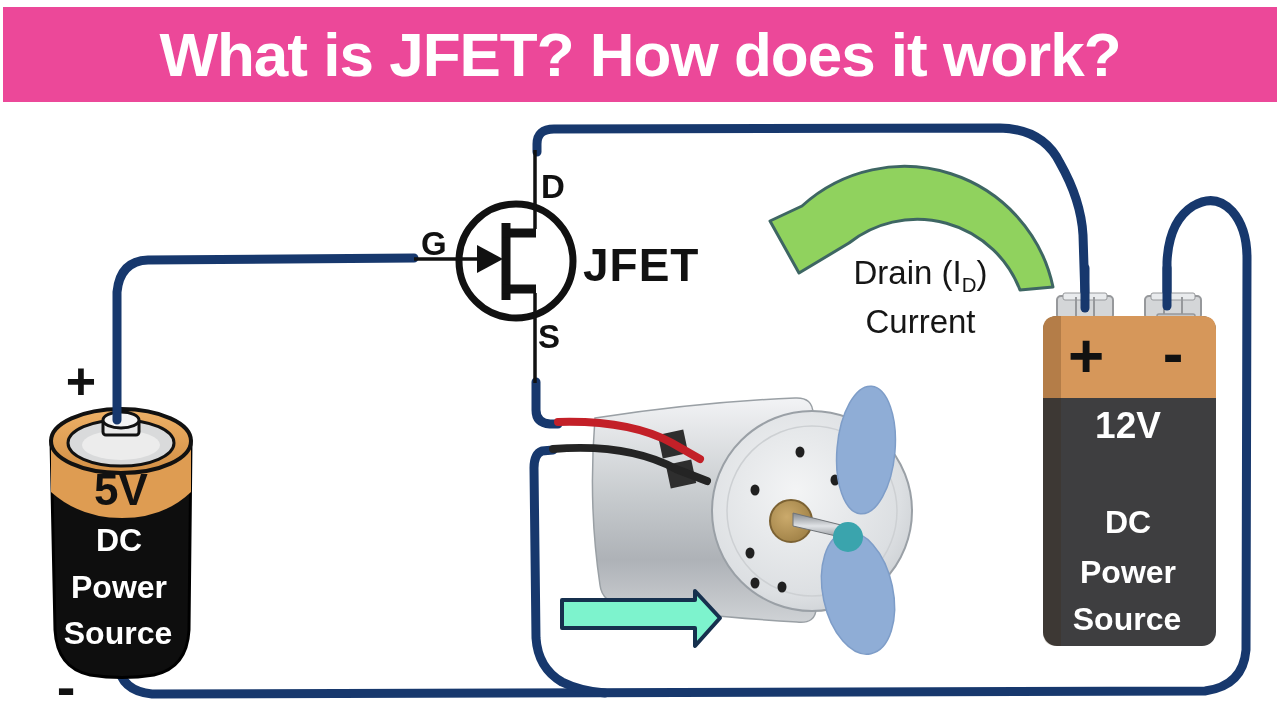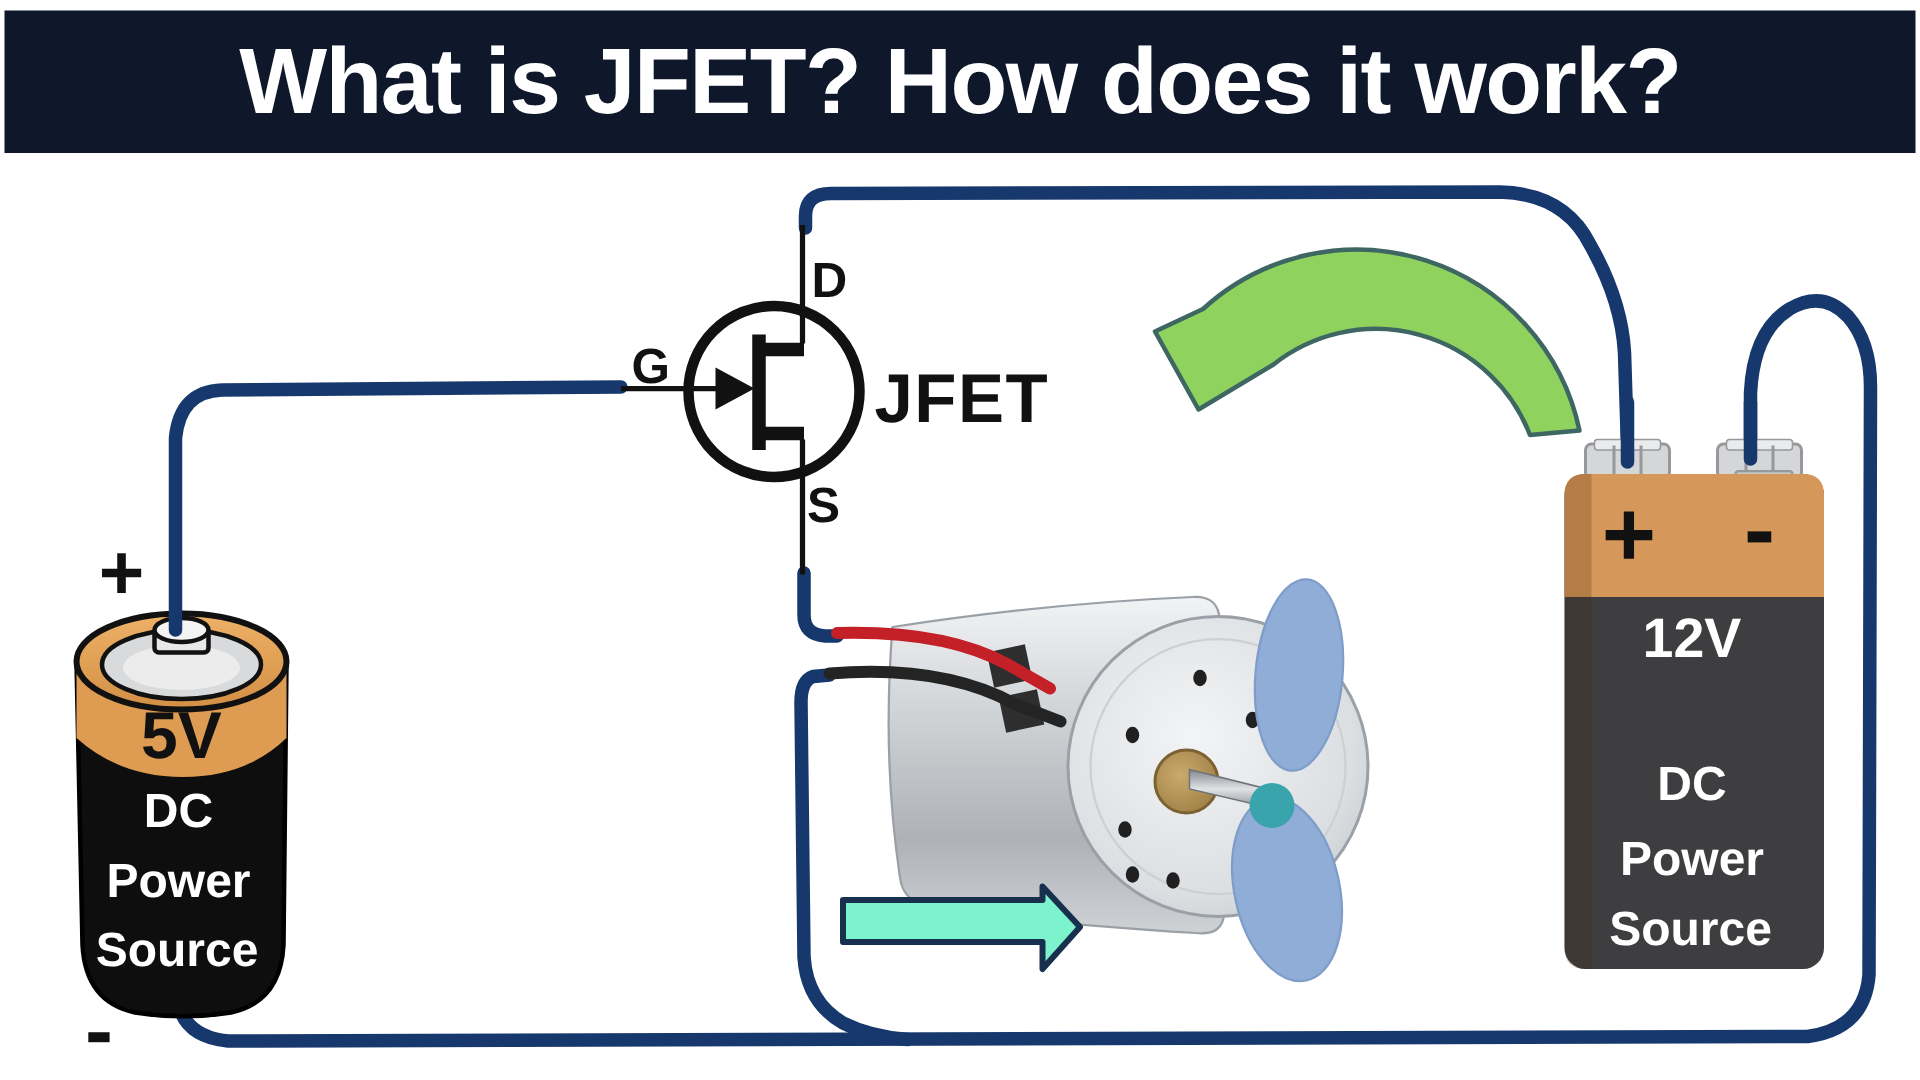--- a/index.html
+++ b/index.html
@@ -2,21 +2,21 @@
 <html><head>
 <meta charset="utf-8">
 <style>
   html,body{margin:0;padding:0;background:#fff;}
   .stage{
     position:relative;width:1280px;height:720px;background:#ffffff;overflow:hidden;
     font-family:"Liberation Sans","DejaVu Sans",sans-serif;
   }
   .header{
     position:absolute;left:3px;top:7px;width:1274px;height:95px;
-    background:#0f172a;display:flex;align-items:center;justify-content:center;
+    background:#ec4899;display:flex;align-items:center;justify-content:center;
   }
   .header .title{
     color:#ffffff;font-size:62px;font-weight:700;letter-spacing:-1px;white-space:nowrap;
   }
   .circuit{position:absolute;left:0;top:0;}
   .drain-label{
     position:absolute;left:828px;top:250px;width:185px;text-align:center;
     color:#161616;font-size:33px;line-height:1.42;font-weight:400;
   }
   .drain-label sub{font-size:0.62em;}
@@ -160,14 +160,18 @@
 
       <text x="1086" y="377" font-size="62" font-weight="700" text-anchor="middle">+</text>
       <text x="1173" y="374" font-size="62" font-weight="700" text-anchor="middle">-</text>
       <text x="1128" y="438" font-size="37" font-weight="700" fill="#fff" text-anchor="middle">12V</text>
       <text x="1128" y="533" font-size="32" font-weight="700" fill="#fff" text-anchor="middle">DC</text>
       <text x="1128" y="583" font-size="32" font-weight="700" fill="#fff" text-anchor="middle">Power</text>
       <text x="1127" y="630" font-size="32" font-weight="700" fill="#fff" text-anchor="middle">Source</text>
     </g>
   </svg>
 
+  <div class="drain-label">
+    <div><span>Drain (I</span><sub>D</sub><span>)</span></div>
+    <div>Current</div>
+  </div>
 
 </div>
 
 </body></html>

